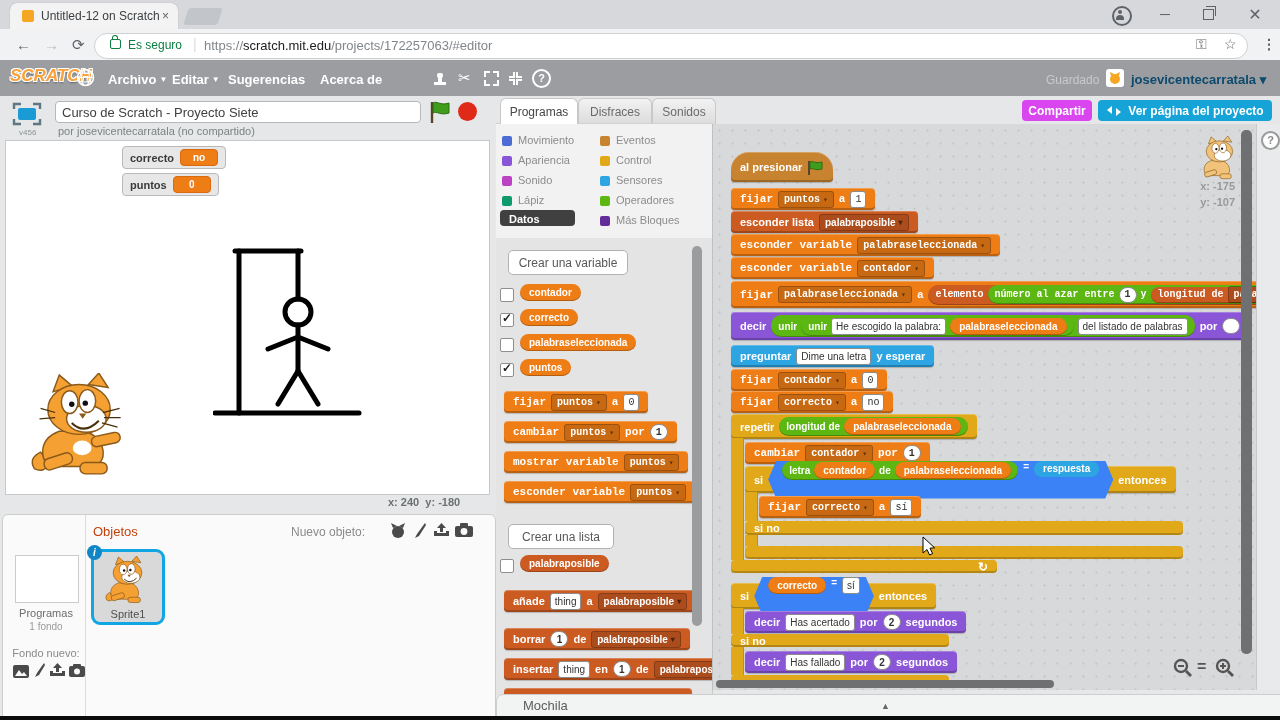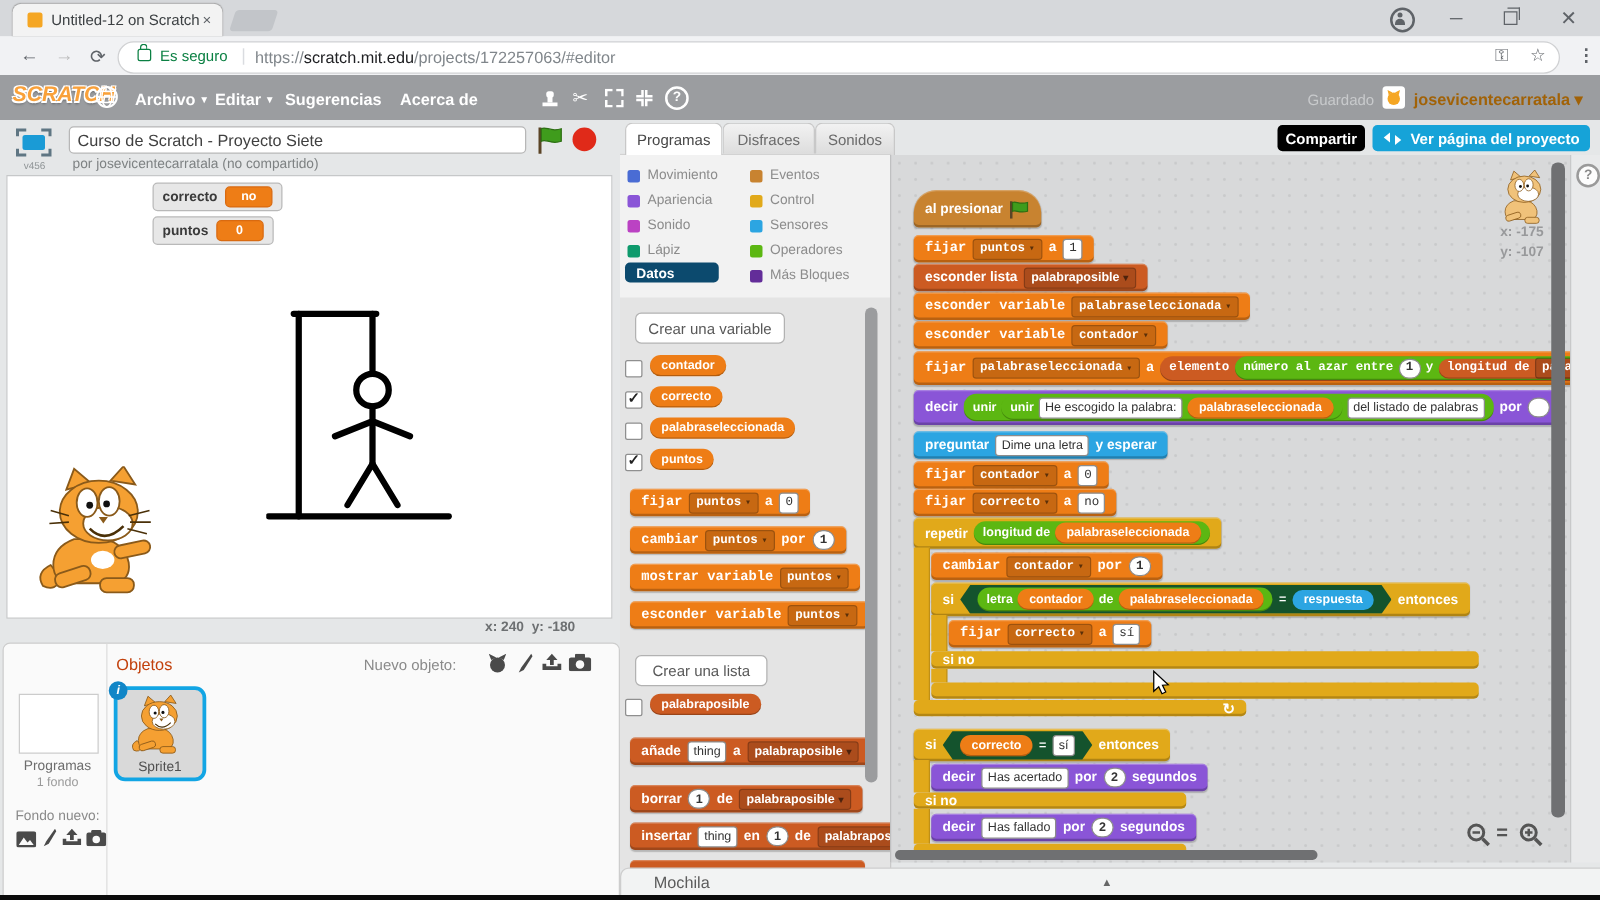--- a/index.html
+++ b/index.html
@@ -40,21 +40,21 @@
   
   #menubar{position:absolute;left:0;top:60px;width:1280px;height:36px;background:#9b9da0;}
   #logo{left:10px;top:66px;font-size:17px;font-weight:bold;font-style:italic;color:#f9a13a;
         letter-spacing:0px;text-shadow:-1px -1px 0 #fff,1px -1px 0 #fff,-1px 1px 0 #fff,1px 1px 0 #fff,0 2px 2px rgba(0,0,0,.4);}
   .mitem{position:absolute;top:72px;color:#fff;font-weight:bold;font-size:13px;}
   .mitem .dar{font-size:8px;vertical-align:2px;margin-left:3px;}
   .micon{position:absolute;top:70px;color:#fff;}
   #guardado{left:1046px;top:73px;font-size:12px;color:#c8cacc;}
   #userchip{position:absolute;left:1106px;top:69px;width:18px;height:18px;background:#fff;border-radius:3px;}
   #userchip svg{position:absolute;left:2px;top:2px;}
-  #username{left:1131px;top:72px;color:#a16207;font-weight:bold;font-size:13px;}
+  #username{left:1131px;top:72px;color:#0c4a6e;font-weight:bold;font-size:13px;}
 
   
   #vlabel{left:19px;top:128px;font-size:8px;color:#8f9496;}
   #titleinput{position:absolute;left:55px;top:101px;width:352px;height:20px;border:1px solid #b7b7b7;
        border-radius:4px;font-size:13px;color:#404040;padding:0 6px;font-family:"Liberation Sans",sans-serif;background:#fff;}
   #byline{left:58px;top:125px;font-size:11px;color:#7e8283;}
   #stopbtn{position:absolute;left:458px;top:102px;width:19px;height:19px;background:#e02a19;border-radius:50%;}
 
   
   #stage{position:absolute;left:5px;top:140px;width:483px;height:353px;background:#fff;border:1px solid #c6c8c9;}
@@ -81,21 +81,21 @@
 
   
   .tab{position:absolute;top:98px;height:25px;border:1px solid #c8c8c8;border-bottom:none;
        border-radius:6px 6px 0 0;background:linear-gradient(#f2f2f2,#dcdcdc);color:#6a6a6a;font-size:12px;
        display:flex;align-items:center;justify-content:center;}
   .tab.active{background:#fff;color:#474747;z-index:2;}
   #cats{position:absolute;left:496px;top:123px;width:216px;height:115px;background:#f2f2f2;
        border:1px solid #d2d2d2;border-left:none;}
   .cat{position:absolute;font-size:11px;color:#8c8c8c;}
   .csq{position:absolute;width:10px;height:10px;border-radius:2px;}
-  #catactive{position:absolute;left:4px;top:86px;width:66px;height:16px;background:#0c4a6e;border-radius:4px;
+  #catactive{position:absolute;left:4px;top:86px;width:66px;height:16px;background:#404040;border-radius:4px;
        color:#fff;font-weight:bold;font-size:11px;line-height:19px;padding-left:9px;}
   #palette{position:absolute;left:496px;top:238px;width:216px;height:457px;background:#e4e4e4;
        border-right:1px solid #c9c9c9;overflow:hidden;}
   .wbtn{position:absolute;background:#fff;border:1px solid #b2b2b2;border-radius:5px;color:#585858;
        font-size:12px;display:flex;align-items:center;justify-content:center;}
   .chk{position:absolute;width:12px;height:12px;background:#fff;border:1px solid #8f8f8f;border-radius:2px;}
   .chk.on::after{content:"✓";position:absolute;left:1px;top:-3px;font-size:12px;font-weight:bold;color:#222;}
 
   
   .blk{position:absolute;display:flex;align-items:center;gap:5px;height:22px;padding:0 9px;border-radius:4px;
@@ -112,37 +112,37 @@
   .np{background:#fff;color:#333;border-radius:9px;min-width:10px;height:14px;padding:0 3px;display:flex;
       align-items:center;justify-content:center;font-size:10px;font-weight:bold;border:1px solid #8c8c8c;}
   .rep{background:#ee7d16;border-radius:11px;padding:0 9px;height:17px;display:flex;align-items:center;
       font-size:10px;font-weight:bold;color:#fff;box-shadow:inset 0 -1px 0 rgba(0,0,0,.25);}
   .lrep{background:#cc5b22;border-radius:11px;padding:0 7px;height:20px;display:flex;align-items:center;gap:4px;
       font-size:10px;font-weight:bold;color:#fff;box-shadow:inset 0 -1px 0 rgba(0,0,0,.25);}
   .grep{background:#5cb712;border-radius:10px;padding:0 7px;height:19px;display:flex;align-items:center;gap:4px;
       font-size:10px;font-weight:bold;color:#fff;box-shadow:inset 0 -1px 0 rgba(0,0,0,.25);}
   .brep{background:#2ca5e2;border-radius:10px;padding:0 9px;height:16px;display:flex;align-items:center;
       font-size:10px;font-weight:bold;color:#fff;}
-  .hex{background:#14532d;clip-path:polygon(8px 0,calc(100% - 8px) 0,100% 50%,calc(100% - 8px) 100%,8px 100%,0 50%);
-      padding:0 14px;display:flex;align-items:center;gap:5px;height:23px;font-size:10px;font-weight:bold;}
+  .hex{background:#3b82f6;clip-path:polygon(8px 0,calc(100% - 8px) 0,100% 50%,calc(100% - 8px) 100%,8px 100%,0 50%);
+      padding:0 14px;display:flex;gap:5px;height:38px;font-size:10px;font-weight:bold;}
   .arm{position:absolute;width:13px;background:#e1a91a;box-shadow:inset -1px 0 rgba(0,0,0,.15);}
   .bar{position:absolute;height:14px;background:#e1a91a;border-radius:4px;display:flex;align-items:center;
       padding:0 9px;color:#fff;font-weight:bold;font-size:11px;box-shadow:inset 0 -2px rgba(0,0,0,.2);}
 
   
   #scripts{position:absolute;left:712px;top:124px;width:544px;height:566px;background:#d8d9da;
       border-left:1px solid #bfc0c1;overflow:hidden;
       background-image:radial-gradient(circle,#c9cacb 1px,rgba(0,0,0,0) 1.2px);background-size:13px 13px;}
   #rail{position:absolute;left:1256px;top:124px;width:24px;height:566px;background:#e9eaeb;border-left:1px solid #c8c9ca;}
   #helpbtn{position:absolute;left:1261px;top:131px;width:15px;height:15px;border-radius:50%;border:2px solid #9a9a9a;
       color:#8a8a8a;font-size:11px;font-weight:bold;text-align:center;line-height:15px;background:#fdfdfd;}
   .sbar{position:absolute;background:#6f7072;border-radius:5px;}
   #spritecoords{position:absolute;right:22px;top:54px;text-align:right;font-size:11px;font-weight:bold;color:#98999b;line-height:16px;}
   .zoomic{position:absolute;color:#555;}
-  #sharebtn{position:absolute;left:1022px;top:100px;width:70px;height:21px;background:#000000;border-radius:4px;
+  #sharebtn{position:absolute;left:1022px;top:100px;width:70px;height:21px;background:#d946ef;border-radius:4px;
       color:#fff;font-weight:bold;font-size:12px;display:flex;align-items:center;justify-content:center;}
   #viewbtn{position:absolute;left:1098px;top:100px;width:174px;height:21px;background:#16a3d8;border-radius:4px;
       color:#fff;font-weight:bold;font-size:12px;display:flex;align-items:center;justify-content:center;gap:6px;}
 
   
   #backpack{position:absolute;left:496px;top:694px;width:784px;height:22px;background:#f2f3f3;
       border:1px solid #cecece;border-radius:7px 0 0 0;}
   #backpack .lbl{position:absolute;left:26px;top:3px;font-size:13px;color:#5c5c5c;}
   #bparrow{position:absolute;left:384px;top:6px;font-size:9px;color:#666;}
   #blackbar{position:absolute;left:0;top:716px;width:1280px;height:4px;background:#0b0b0b;}

